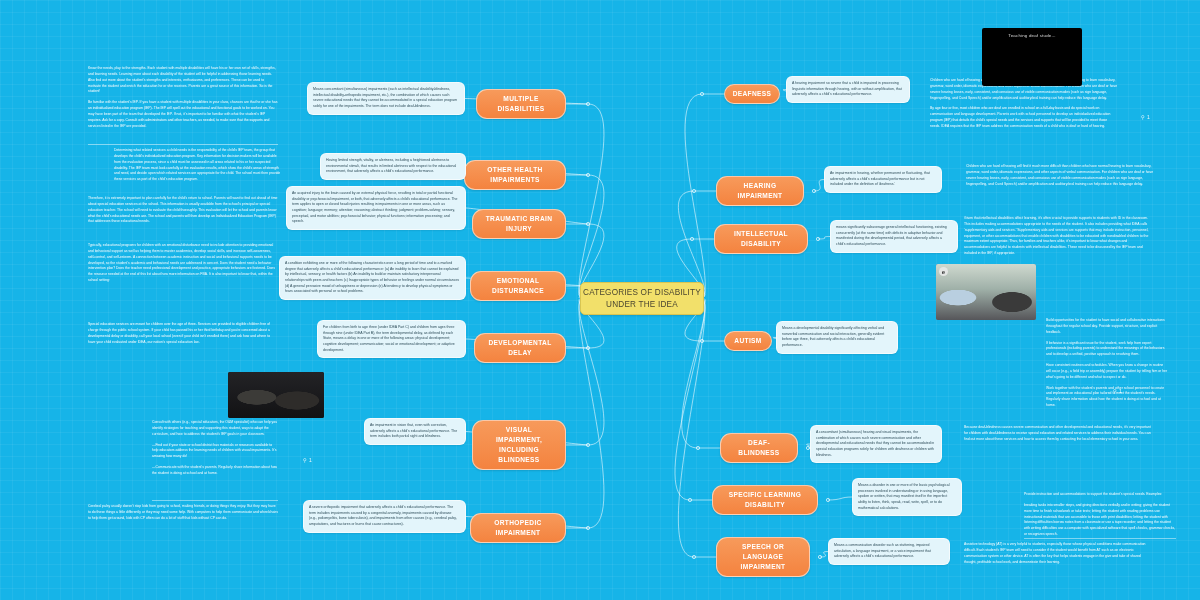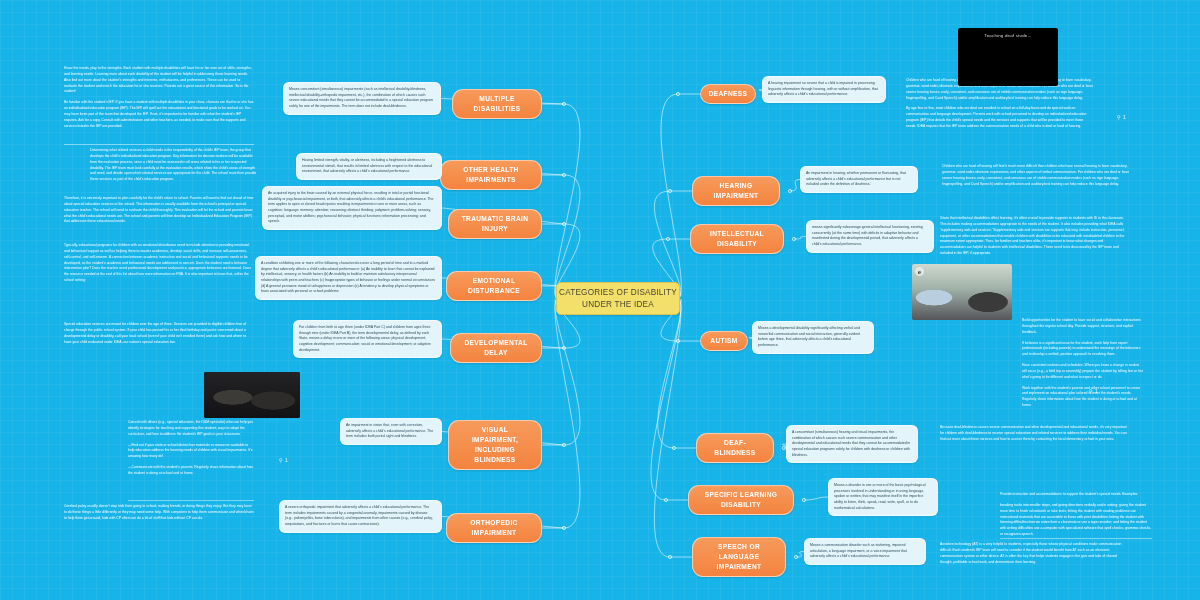--- a/index.html
+++ b/index.html
@@ -7,21 +7,21 @@
   html,body { width:1200px; height:600px; overflow:hidden; }
   body {
     font-family: "Liberation Sans", sans-serif;
     background-color:#16b4e8;
     background-image:
       linear-gradient(to right, rgba(255,255,255,0.055) 1px, transparent 1px),
       linear-gradient(to bottom, rgba(255,255,255,0.055) 1px, transparent 1px);
     background-size: 12px 12px;
     position:relative;
   }
-  #canvas { position:absolute; inset:0; }
+  #canvas { position:absolute; inset:0;margin-left:24px; }
   svg.links { position:absolute; inset:0; width:1200px; height:600px; pointer-events:none; }
   svg.links path { fill:none; stroke:rgba(255,255,255,0.62); stroke-width:0.9; }
   svg.links circle { fill:none; stroke:rgba(255,255,255,0.75); stroke-width:0.9; }
 
   .node {
     position:absolute;
     background:linear-gradient(to bottom,#f79a5b,#f4833f);
     border:1px solid rgba(255,255,255,0.55);
     border-radius:11px;
     color:#ffffff;

